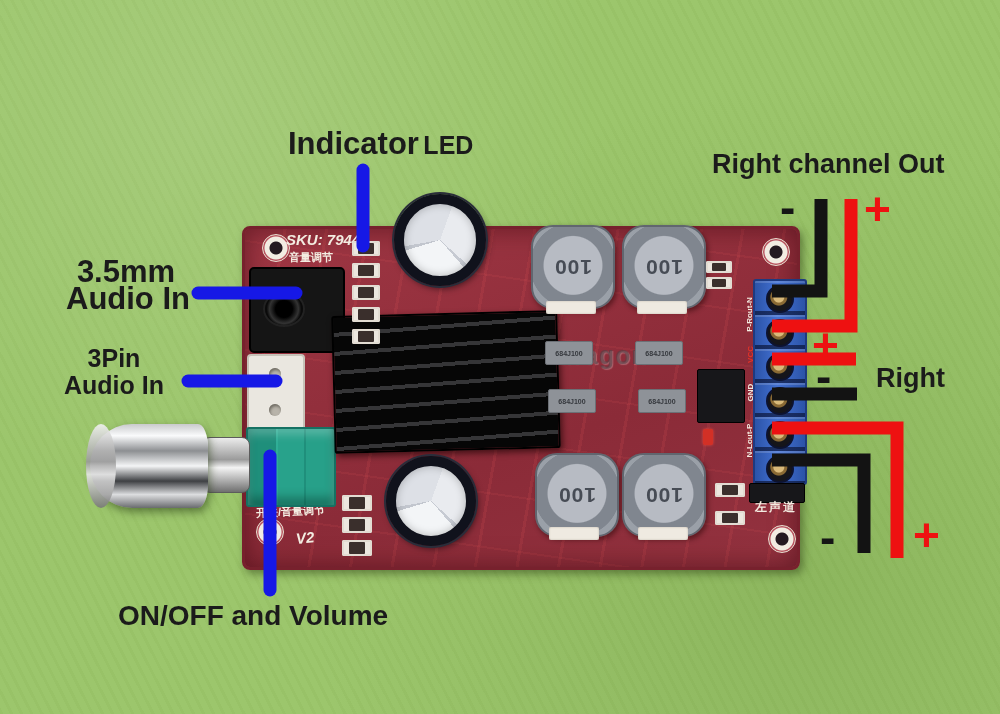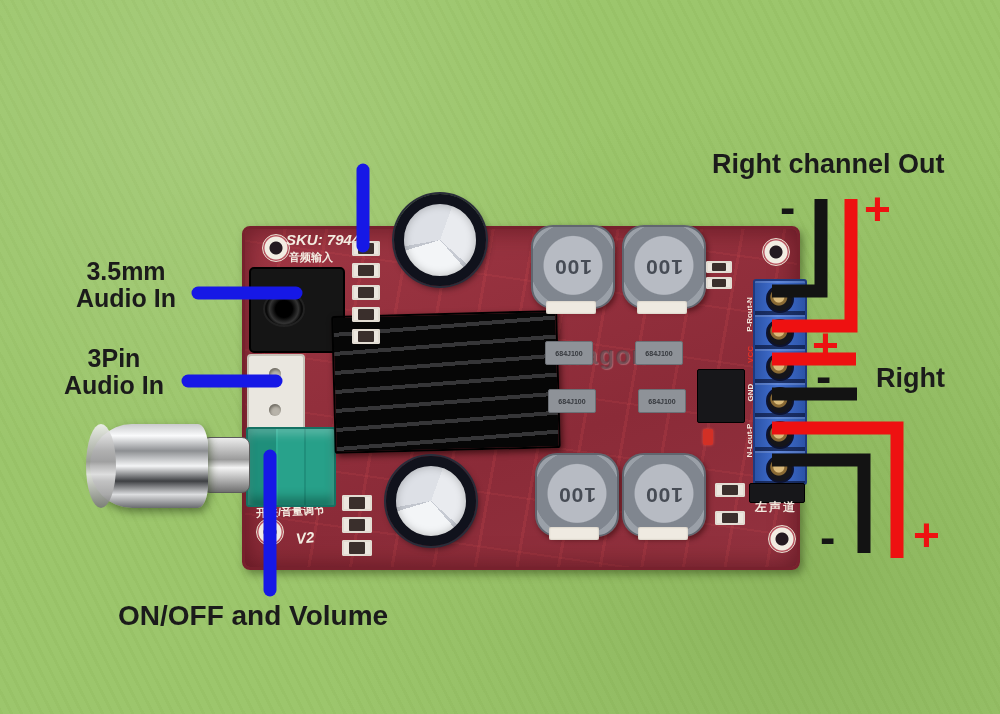--- a/index.html
+++ b/index.html
@@ -105,21 +105,21 @@
 <div class="scene">
 
   <div class="abs board">
 
     <div class="abs hole" style="left:17px;top:5px;"></div>
     <div class="abs hole" style="left:517px;top:9px;"></div>
     <div class="abs hole" style="left:11px;top:289px;"></div>
     <div class="abs hole" style="left:523px;top:296px;"></div>
 
     <div class="abs silk" style="left:41px;top:3px;font-size:15px;font-style:italic;">SKU: 7944</div>
-    <div class="abs silk" style="left:44px;top:22px;font-size:11px;">音频输入</div>
+    <div class="abs silk" style="left:44px;top:22px;font-size:11px;">音量调节</div>
     <div class="abs silk" style="left:11px;top:276px;font-size:11px;transform:rotate(-3deg);">开关/音量调节</div>
     <div class="abs silk" style="left:51px;top:301px;font-size:15px;font-style:italic;transform:rotate(-6deg);">V2</div>
     <div class="abs watermark">Electrodragon</div>
     <div class="abs site">www.sha13.com</div>
 
     <div class="abs jack">
       <div class="jack-hole"></div>
     </div>
 
     <div class="abs conn3">
@@ -212,22 +212,26 @@
     <polyline points="772,394 857,394" fill="none" stroke="#131313" stroke-width="13"></polyline>
     <polyline points="772,428 897,428 897,558" fill="none" stroke="#ee1111" stroke-width="13"></polyline>
     <polyline points="772,460 864,460 864,553" fill="none" stroke="#131313" stroke-width="13"></polyline>
 
     <line x1="363" y1="170" x2="363" y2="246" stroke="#1618e6" stroke-width="13" stroke-linecap="round"></line>
     <line x1="198" y1="293" x2="296" y2="293" stroke="#1618e6" stroke-width="13" stroke-linecap="round"></line>
     <line x1="188" y1="381" x2="276" y2="381" stroke="#1618e6" stroke-width="13" stroke-linecap="round"></line>
     <line x1="270" y1="456" x2="270" y2="590" stroke="#1618e6" stroke-width="13" stroke-linecap="round"></line>
   </svg>
 
-
-  <div class="abs lbl" style="left:66px;top:258px;width:120px;text-align:center;font-size:25px;line-height:27px;">
+  <div class="abs lbl" style="left:288px;top:126px;">
+    <span style="font-size:31px;">Indicator</span>
+    <span style="font-size:25px;">LED</span>
+  </div>
+
+  <div class="abs lbl" style="left:66px;top:258px;width:120px;text-align:center;font-size:31px;line-height:27px;">
     <div>3.5mm</div>
     <div>Audio In</div>
   </div>
 
   <div class="abs lbl" style="left:58px;top:345px;width:112px;text-align:center;font-size:25px;line-height:27px;">
     <div>3Pin</div>
     <div>Audio In</div>
   </div>
 
   <div class="abs lbl" style="left:118px;top:600px;font-size:28px;">ON/OFF and Volume</div>

